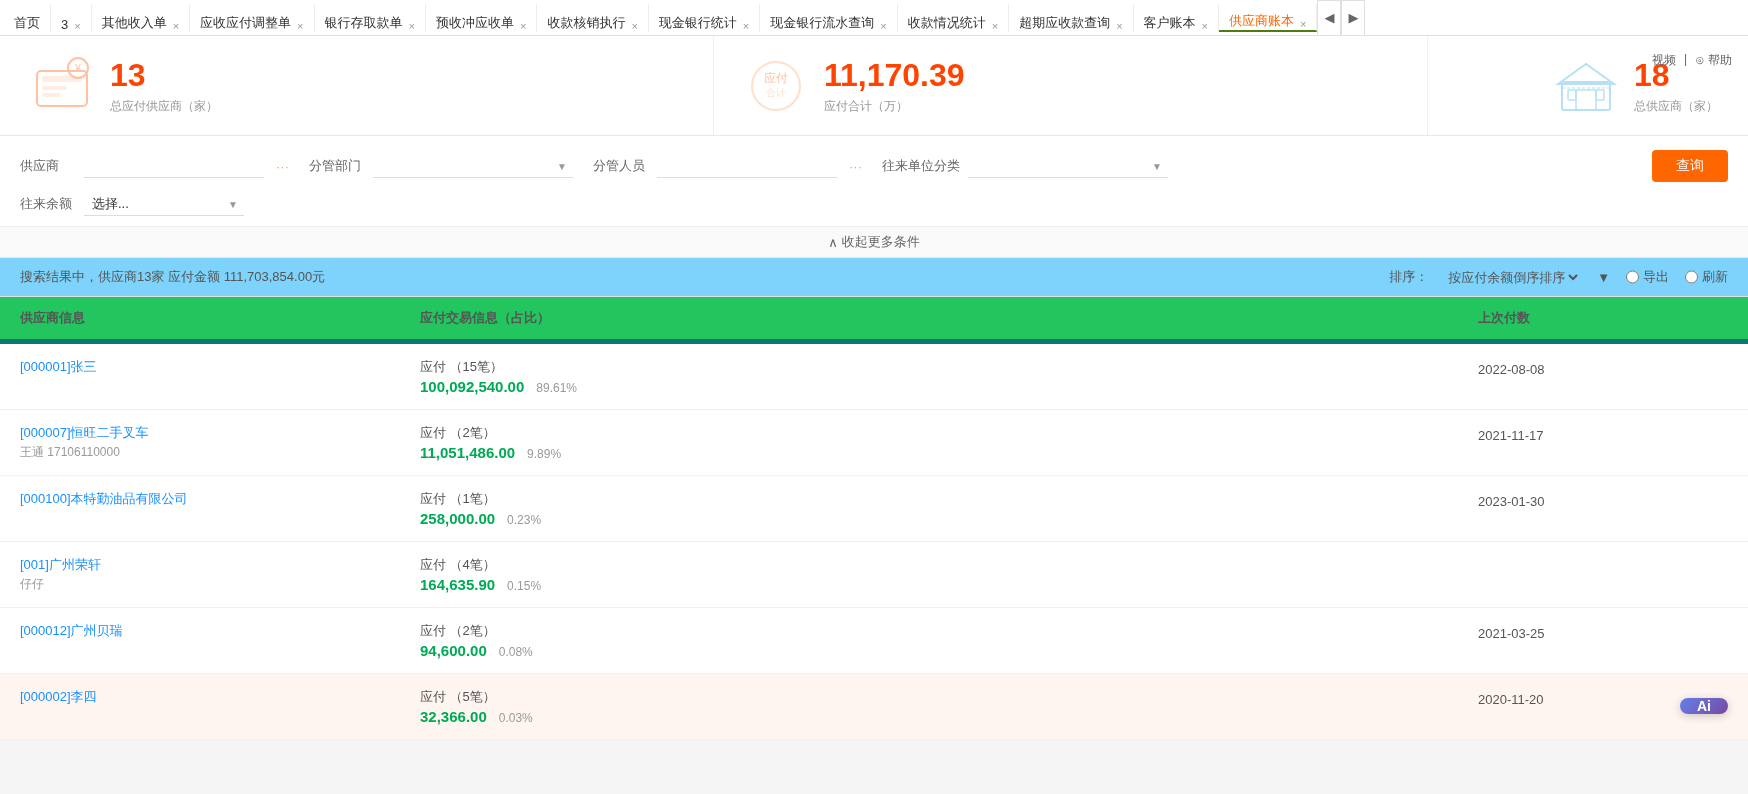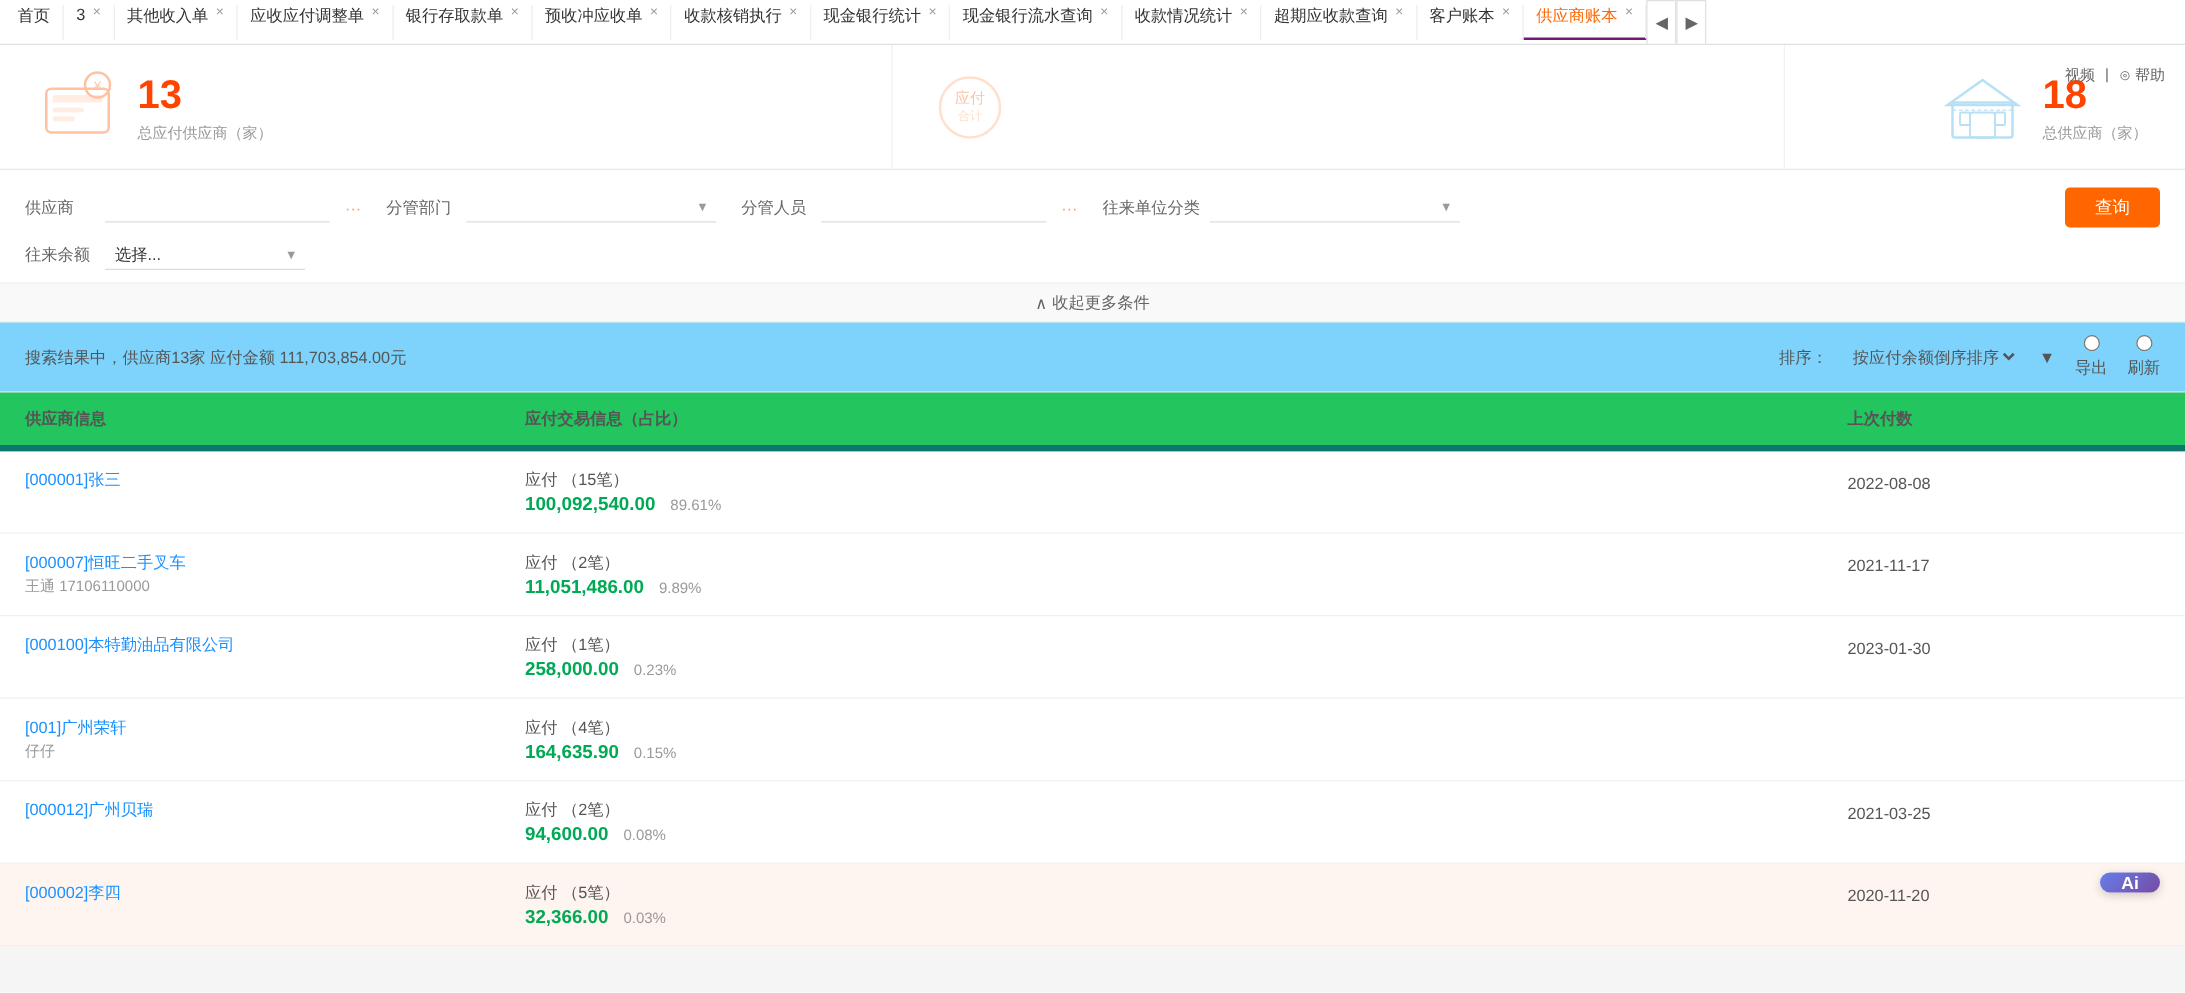--- a/index.html
+++ b/index.html
@@ -10,31 +10,31 @@
       display: flex;
       align-items: center;
       background: #fff;
       border-bottom: 1px solid #e0e0e0;
       height: 36px;
       padding: 0 4px;
       overflow: hidden;
     }
     .nav-item {
       display: flex;
-      align-items: flex-start;
+      align-items: flex-end;
       padding: 0 10px;
       height: 28px;
       white-space: nowrap;
       cursor: pointer;
       font-size: 13px;
       color: #333;
       border-right: 1px solid #eee;
       position: relative;
     }
-    .nav-item.active { color: #ff6600; border-bottom: 2px solid #701a75; }
+    .nav-item.active { color: #ff6600; border-bottom: 2px solid #4d7c0f; }
     .nav-item .close-btn {
       margin-left: 6px;
       color: #999;
       font-size: 11px;
       cursor: pointer;
     }
     .nav-arrow {
       width: 24px;
       height: 36px;
       display: flex;
@@ -279,26 +279,24 @@
       color: #555;
       padding-top: 4px;
     }
 
     
     ::-webkit-scrollbar { width: 6px; }
     ::-webkit-scrollbar-track { background: #f1f1f1; }
     ::-webkit-scrollbar-thumb { background: #ccc; border-radius: 3px; }
     .radio-btn {
       display: inline-flex;
-      align-items: center;
       gap: 4px;
       cursor: pointer;
       color: #555;
       font-size: 13px;
-      flex-direction: column;
     }
     .radio-btn input { cursor: pointer; accent-color: #ff6600; }
   </style>
 </head>
 <body>
 
 <div class="nav-bar">
   <div class="nav-item">
     <span>首页</span>
   </div>
@@ -373,20 +371,24 @@
     </div>
   </div>
 
   <div class="stat-block">
     <div class="stat-icon">
       <svg width="60" height="60" viewBox="0 0 60 60">
         <circle cx="30" cy="30" r="24" fill="none" stroke="#ffccaa" stroke-width="2"></circle>
         <text x="30" y="26" text-anchor="middle" font-size="12" fill="#ff9966">应付</text>
         <text x="30" y="40" text-anchor="middle" font-size="10" fill="#ffccaa">合计</text>
       </svg>
+    </div>
+    <div class="stat-content">
+      <div class="stat-number">11,170.39</div>
+      <div class="stat-label">应付合计（万）</div>
     </div>
   </div>
 
   <div class="stat-block-right">
     <div class="stat-icon">
       <svg width="64" height="64" viewBox="0 0 64 64">
         <rect x="8" y="28" width="48" height="28" rx="2" fill="none" stroke="#88ccee" stroke-width="2"></rect>
         <polygon points="4,30 32,10 60,30" fill="none" stroke="#88ccee" stroke-width="2"></polygon>
         <rect x="22" y="36" width="20" height="20" rx="2" fill="none" stroke="#88ccee" stroke-width="1.5"></rect>
         <rect x="14" y="36" width="8" height="10" rx="1" fill="none" stroke="#88ccee" stroke-width="1.5"></rect>

